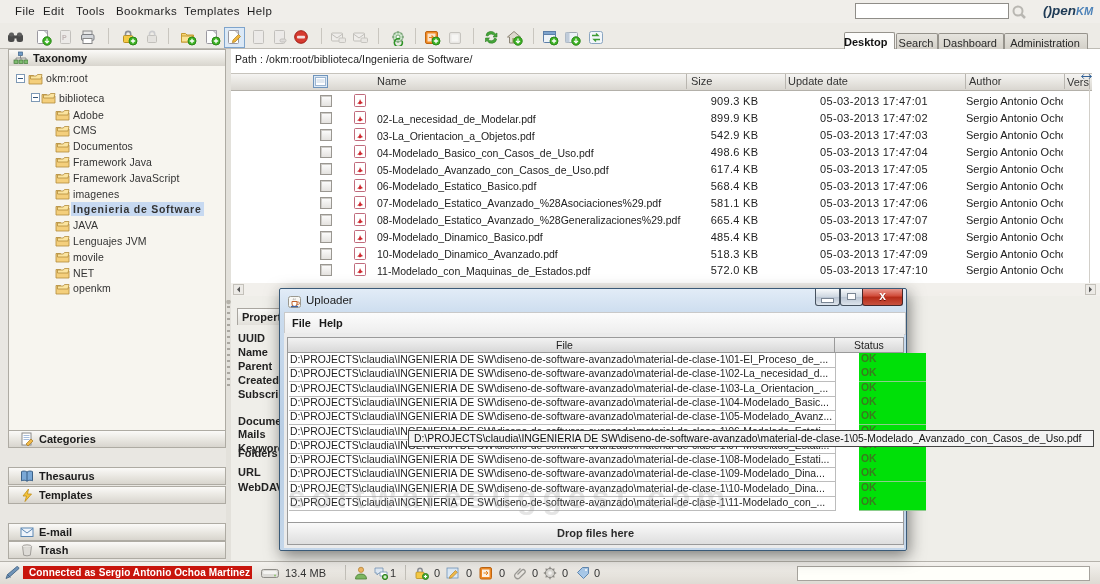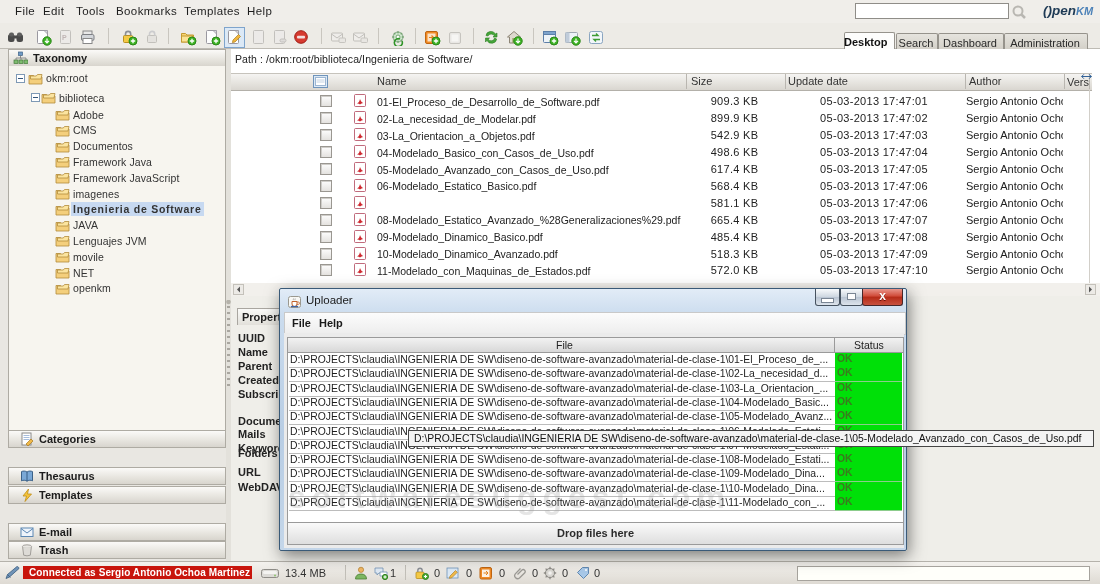--- a/index.html
+++ b/index.html
@@ -12,21 +12,21 @@
 .treelbl{position:absolute;font-size:10.5px;color:#333;height:14px;line-height:14px;letter-spacing:.1px;}
 .trow{position:absolute;left:0;width:860px;height:17px;}
 .cb{position:absolute;left:89px;top:2px;width:10px;height:10px;border:1px solid #9a9791;background:linear-gradient(#fdfdfd,#e4e2df);box-shadow:inset 1px 1px 0 #cfcdc9;}
 .fname{position:absolute;left:146px;top:2.5px;width:307px;font-size:10.5px;color:#222;letter-spacing:0;overflow:hidden;white-space:nowrap;}
 .fsize{position:absolute;left:454px;width:99px;top:2px;font-size:11px;color:#222;text-align:center;letter-spacing:.3px;}
 .fdate{position:absolute;left:553px;width:180px;top:2px;font-size:11px;color:#222;text-align:center;letter-spacing:.3px;}
 .fauth{position:absolute;left:735px;width:97px;top:2px;font-size:11px;color:#222;overflow:hidden;white-space:nowrap;}
 .ticon{position:absolute;top:29px;}
 .urow{position:absolute;left:1px;height:14px;border-bottom:1px solid #bcbcbc;overflow:hidden;}
 .upath{position:absolute;left:1px;top:1px;font-size:10.4px;color:#1d1d1d;letter-spacing:0px;white-space:nowrap;}
-.uok{position:absolute;width:65px;height:14px;border-bottom:1px solid #8ccc8c;background:#00e008;font-size:10.4px;font-weight:bold;color:#3a7a1f;padding-left:2px;}
+.uok{position:absolute;width:65px;height:14px;border-bottom:1px solid #8ccc8c;background:#00e008;font-size:10.4px;font-weight:bold;color:#3a7a1f;padding-left:2px;margin-left:24px;}
 .snum{position:absolute;top:3px;font-size:11px;color:#333;}
 </style></head><body>
 <div id="app">
 <div class="abs" style="left:0;top:0;width:1100px;height:23px;background:#f0eeea;"></div>
 <div class="txt" style="left:15px;top:5px;font-size:11.5px;color:#1d1d1d;font-weight:normal;letter-spacing:.4px;">File</div>
 <div class="txt" style="left:43px;top:5px;font-size:11.5px;color:#1d1d1d;font-weight:normal;letter-spacing:.4px;">Edit</div>
 <div class="txt" style="left:76px;top:5px;font-size:11.5px;color:#1d1d1d;font-weight:normal;letter-spacing:.4px;">Tools</div>
 <div class="txt" style="left:116px;top:5px;font-size:11.5px;color:#1d1d1d;font-weight:normal;letter-spacing:.4px;">Bookmarks</div>
 <div class="txt" style="left:184px;top:5px;font-size:11.5px;color:#1d1d1d;font-weight:normal;letter-spacing:.4px;">Templates</div>
 <div class="txt" style="left:247px;top:5px;font-size:11.5px;color:#1d1d1d;font-weight:normal;letter-spacing:.4px;">Help</div>
@@ -337,21 +337,20 @@
       </svg>
 <svg class="abs" style="left:850px;top:0px" width="11" height="7" viewBox="0 0 11 8">
         <path d="M0 4h11M2.5 1.5L0 4l2.5 2.5M8.5 1.5L11 4 8.5 6.5" stroke="#2a5c94" fill="none" stroke-width="1.1"></path>
       </svg>
 <div class="trow" style="top:20.4px">
         <span class="cb"></span>
         <svg style="position:absolute;left:123px;top:1px" width="12" height="13">
           <rect x="0.5" y="0.5" width="11" height="12" rx="1" fill="#fff" stroke="#b0455a" stroke-width=".8"></rect>
           <path d="M3 9.5c1.5-.6 2.6-2.2 3-4.5.8 2.3 2 3.6 3.2 4-1.1.2-2.2.6-3.2 1.4C5.3 9.7 4 9.4 3 9.5z" fill="#cf2a30"></path>
         </svg>
-        <span class="fname">01-El_Proceso_de_Desarrollo_de_Software.pdf</span>
         <span class="fsize">909.3 KB</span>
         <span class="fdate">05-03-2013 17:47:01</span>
         <span class="fauth">Sergio Antonio Ochoa Martinez</span>
       </div>
 <div class="trow" style="top:37.3px">
         <span class="cb"></span>
         <svg style="position:absolute;left:123px;top:1px" width="12" height="13">
           <rect x="0.5" y="0.5" width="11" height="12" rx="1" fill="#fff" stroke="#b0455a" stroke-width=".8"></rect>
           <path d="M3 9.5c1.5-.6 2.6-2.2 3-4.5.8 2.3 2 3.6 3.2 4-1.1.2-2.2.6-3.2 1.4C5.3 9.7 4 9.4 3 9.5z" fill="#cf2a30"></path>
         </svg>
@@ -403,20 +402,21 @@
         <span class="fsize">568.4 KB</span>
         <span class="fdate">05-03-2013 17:47:06</span>
         <span class="fauth">Sergio Antonio Ochoa Martinez</span>
       </div>
 <div class="trow" style="top:121.79999999999998px">
         <span class="cb"></span>
         <svg style="position:absolute;left:123px;top:1px" width="12" height="13">
           <rect x="0.5" y="0.5" width="11" height="12" rx="1" fill="#fff" stroke="#b0455a" stroke-width=".8"></rect>
           <path d="M3 9.5c1.5-.6 2.6-2.2 3-4.5.8 2.3 2 3.6 3.2 4-1.1.2-2.2.6-3.2 1.4C5.3 9.7 4 9.4 3 9.5z" fill="#cf2a30"></path>
         </svg>
+        <span class="fname">07-Modelado_Estatico_Avanzado_%28Asociaciones%29.pdf</span>
         <span class="fsize">581.1 KB</span>
         <span class="fdate">05-03-2013 17:47:06</span>
         <span class="fauth">Sergio Antonio Ochoa Martinez</span>
       </div>
 <div class="trow" style="top:138.7px">
         <span class="cb"></span>
         <svg style="position:absolute;left:123px;top:1px" width="12" height="13">
           <rect x="0.5" y="0.5" width="11" height="12" rx="1" fill="#fff" stroke="#b0455a" stroke-width=".8"></rect>
           <path d="M3 9.5c1.5-.6 2.6-2.2 3-4.5.8 2.3 2 3.6 3.2 4-1.1.2-2.2.6-3.2 1.4C5.3 9.7 4 9.4 3 9.5z" fill="#cf2a30"></path>
         </svg>

